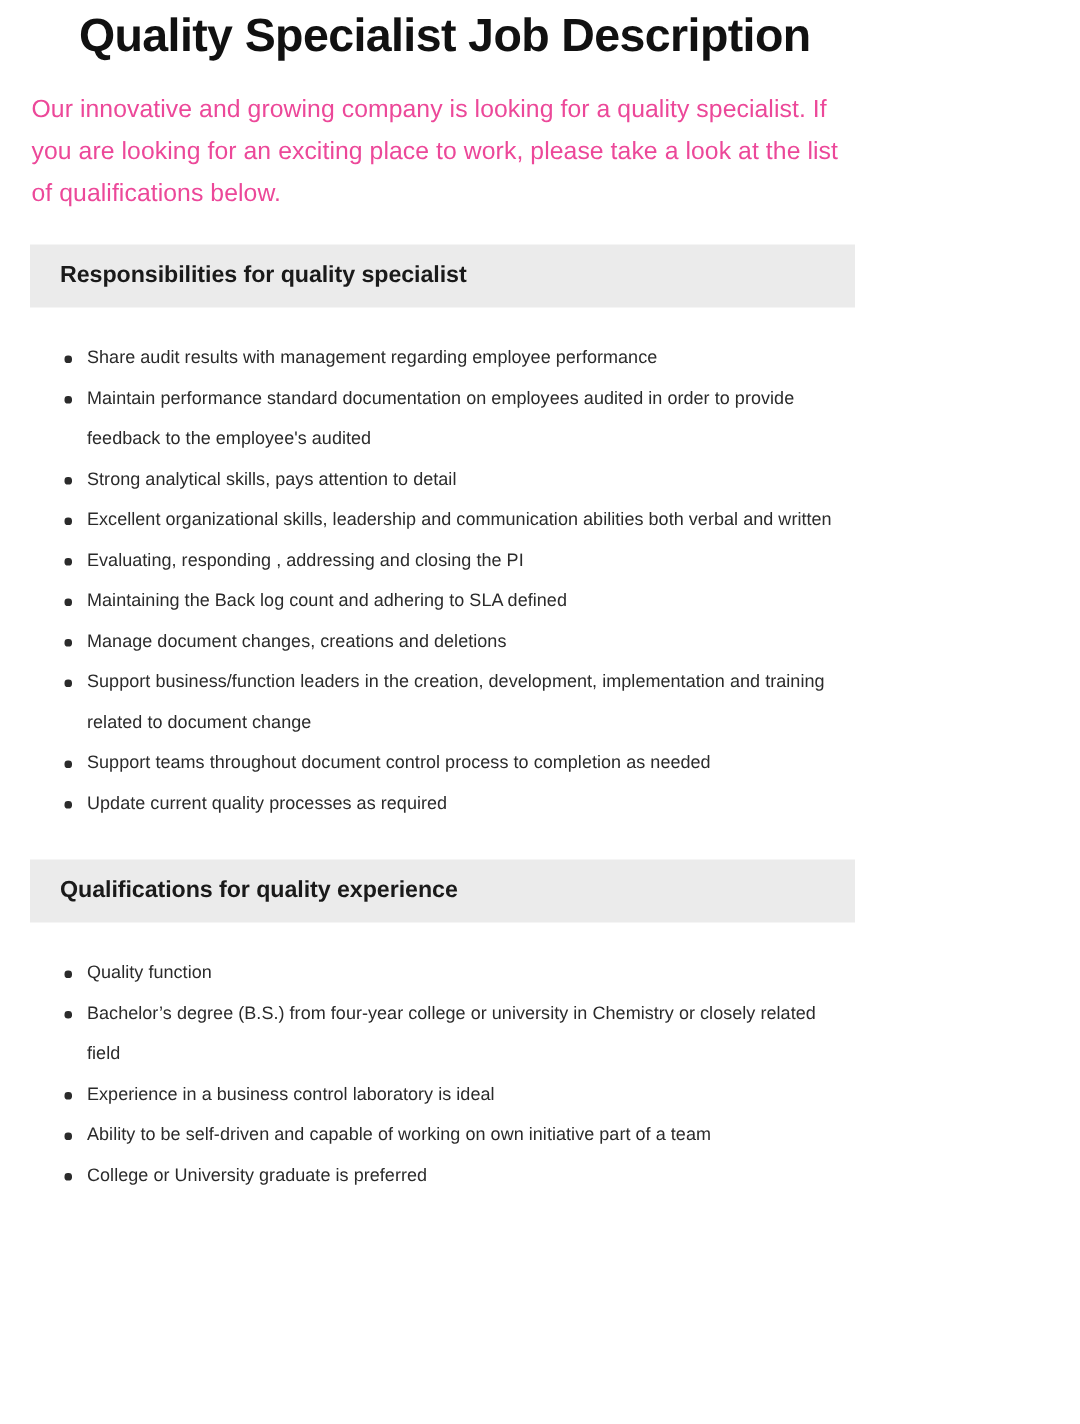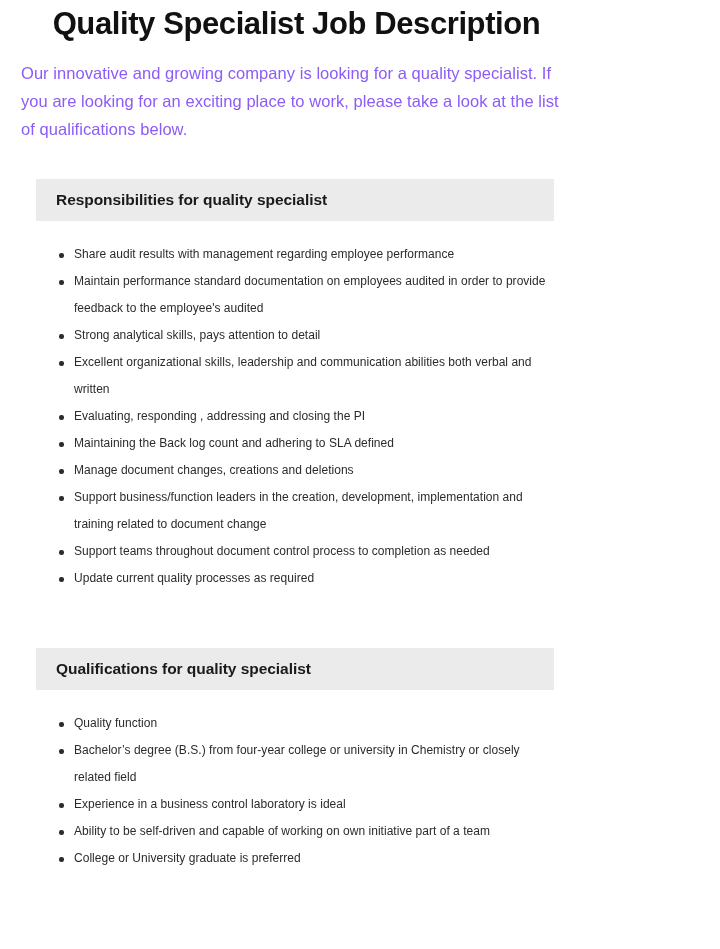--- a/index.html
+++ b/index.html
@@ -32,27 +32,27 @@
     color: #111111;
     line-height: 1;
     padding-top: 8px;
   }
 
   .intro {
     margin: 0;
     padding: 0 28px 0 21px;
     font-size: 16.5px;
     line-height: 28px;
-    color: #8b5cf6;
+    color: #ec4899;
     padding-top: 20px;
     letter-spacing: 0.05px;
   }
 
   .section {
-    margin: 16px;
+    margin: 0;
   }
 
   .section-bar {
     background: #ebebeb;
     margin: 0 23px 0 20px;
     height: 42px;
     display: flex;
     align-items: center;
     box-sizing: border-box;
   }
@@ -124,21 +124,21 @@
       <li>Support business/function leaders in the creation, development, implementation and training related to document change</li>
       <li>Support teams throughout document control process to completion as needed</li>
       <li>Update current quality processes as required</li>
     </ul>
   </div>
 
   <div class="gap-after-list"></div>
 
   <div class="section">
     <div class="section-bar">
-      <span class="section-bar-title">Qualifications for quality specialist</span>
+      <span class="section-bar-title">Qualifications for quality experience</span>
     </div>
     <div class="gap-after-bar"></div>
     <ul class="bullet-list">
       <li>Quality function</li>
       <li>Bachelor’s degree (B.S.) from four-year college or university in Chemistry or closely related field</li>
       <li>Experience in a business control laboratory is ideal</li>
       <li>Ability to be self-driven and capable of working on own initiative part of a team</li>
       <li>College or University graduate is preferred</li>
     </ul>
   </div>

